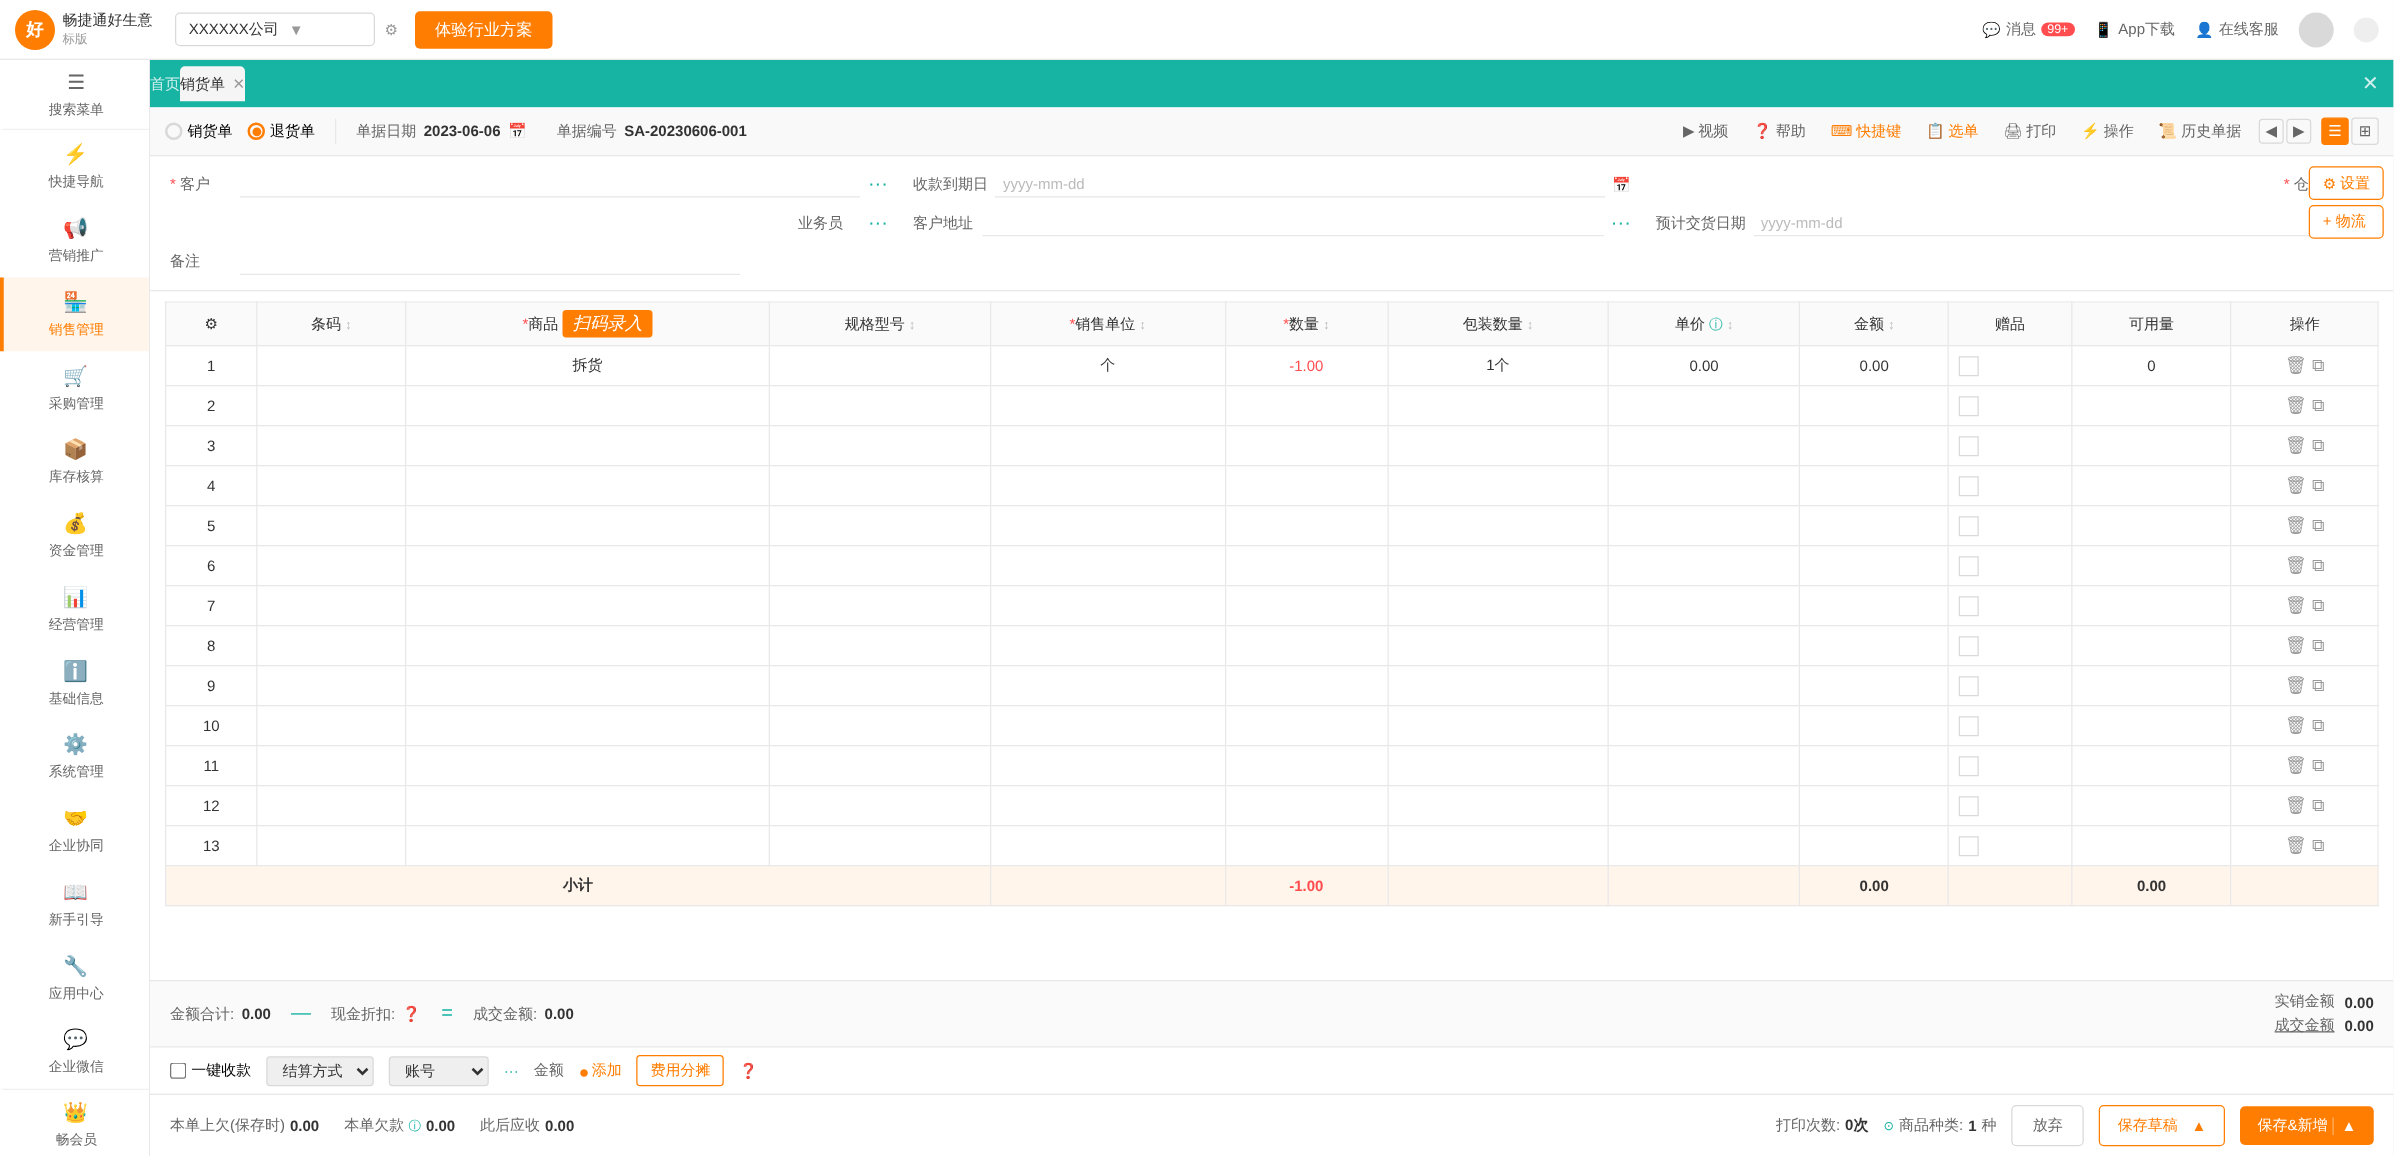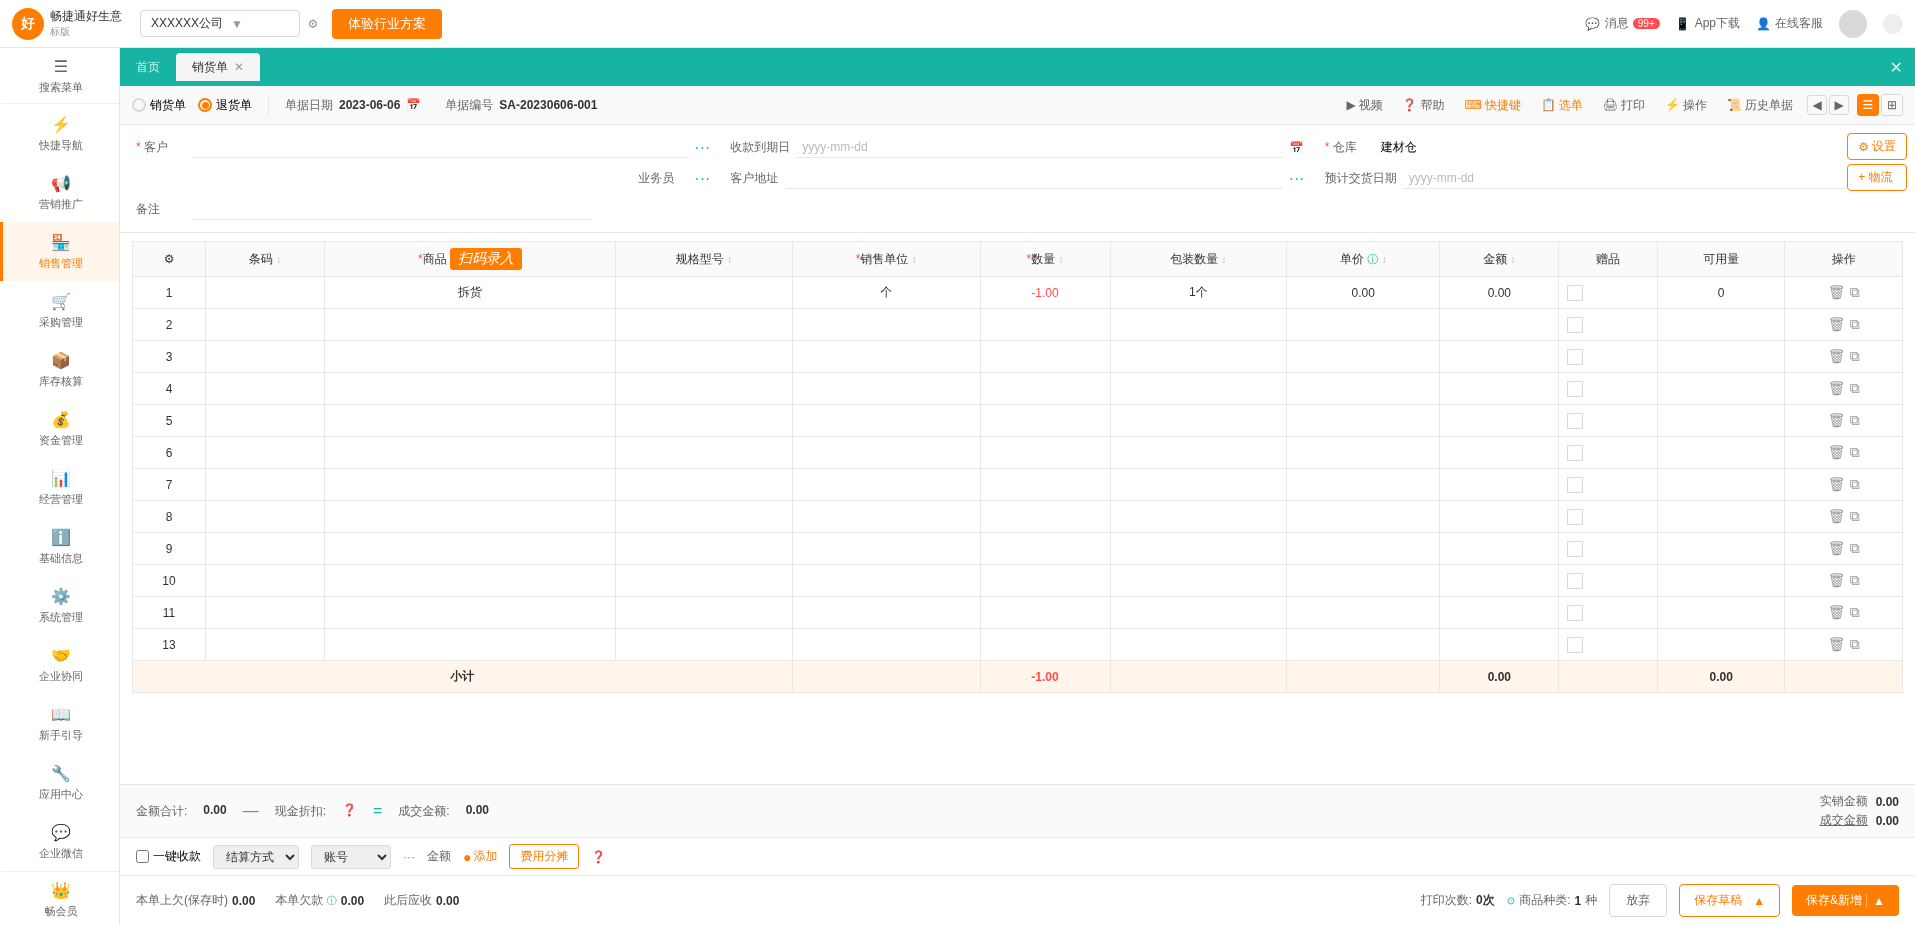--- a/index.html
+++ b/index.html
@@ -129,21 +129,21 @@
     
     .tab-bar {
       background: #17b3a3;
       display: flex;
       align-items: center;
       height: 38px;
       padding: 0 0 0 0;
       flex-shrink: 0;
     }
     .tab-item {
-      padding: 0 16px;
+      padding: 0 0;
       height: 28px;
       display: flex;
       align-items: center;
       cursor: pointer;
       color: rgba(255,255,255,0.8);
       font-size: 13px;
     }
     .tab-item.active {
       background: #f5f5f5;
       color: #333;
@@ -315,21 +315,21 @@
     
     .footer-summary {
       padding: 8px 16px;
       background: #fafafa;
       border-top: 1px solid #e8e8e8;
       display: flex;
       align-items: center;
       gap: 16px;
       flex-shrink: 0;
     }
-    .summary-item { display: flex; gap: 16px; }
+    .summary-item { display: flex; align-items: center; gap: 6px; }
     .summary-label { color: #666; }
     .summary-value { color: #333; font-weight: bold; }
     .minus-sign { color: #17b3a3; font-size: 16px; }
     .equals-sign { color: #17b3a3; font-size: 16px; }
     .question-icon { color: #999; cursor: pointer; }
 
     
     .payment-row {
       padding: 6px 16px;
       background: #fff;
@@ -599,21 +599,20 @@
             <input class="form-input" type="text" style="">
             <span class="dots-btn">···</span>
           </div>
           <div class="form-field">
             <span class="form-field-label">收款到期日</span>
             <input class="form-input" type="text" placeholder="yyyy-mm-dd" style="">
             <span class="calendar-btn">📅</span>
           </div>
           <div class="form-field">
             <span class="form-field-label required">仓库</span>
-            <span style="flex:1;">建材仓</span>
             <span class="dots-btn">···</span>
           </div>
 
           <div class="form-field">
             <span class="form-field-label">业务员</span>
             <span class="dots-btn">···</span>
           </div>
           <div class="form-field">
             <span class="form-field-label">客户地址</span>
             <input class="form-input" type="text" style="">
@@ -914,20 +913,41 @@
                 </td>
       <td></td>
       <td>
         <div class="action-icons">
           <span class="action-icon">🗑</span>
           <span class="action-icon">⧉</span>
         </div>
       </td>
     </tr>
               <tr>
+      <td>12</td>
+      <td></td>
+      <td class="td-left"></td>
+      <td></td>
+      <td></td>
+      <td class=""></td>
+      <td></td>
+      <td></td>
+      <td></td>
+      <td>
+                  <div class="checkbox-cell"></div>
+                </td>
+      <td></td>
+      <td>
+        <div class="action-icons">
+          <span class="action-icon">🗑</span>
+          <span class="action-icon">⧉</span>
+        </div>
+      </td>
+    </tr>
+              <tr>
       <td>13</td>
       <td></td>
       <td class="td-left"></td>
       <td></td>
       <td></td>
       <td class=""></td>
       <td></td>
       <td></td>
       <td></td>
       <td>

